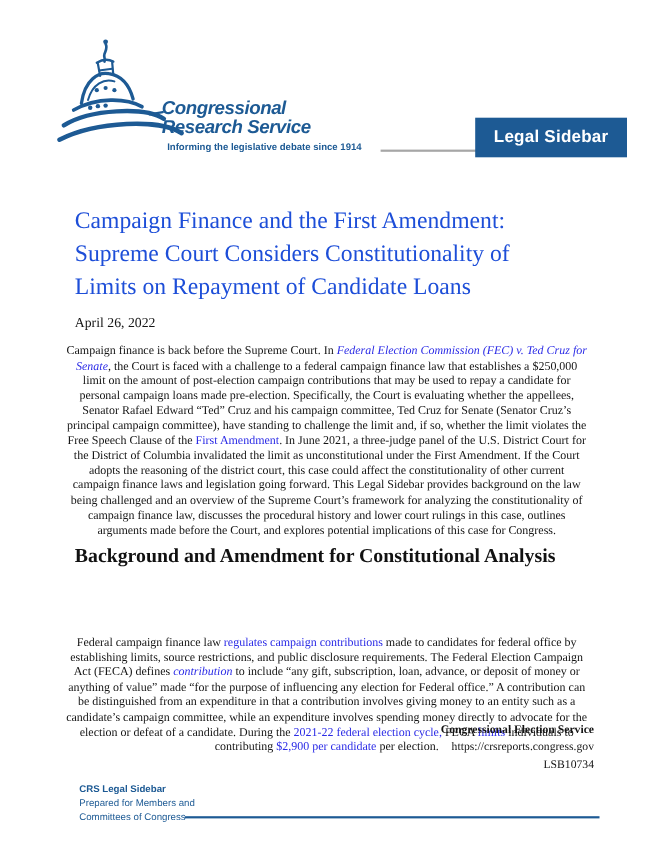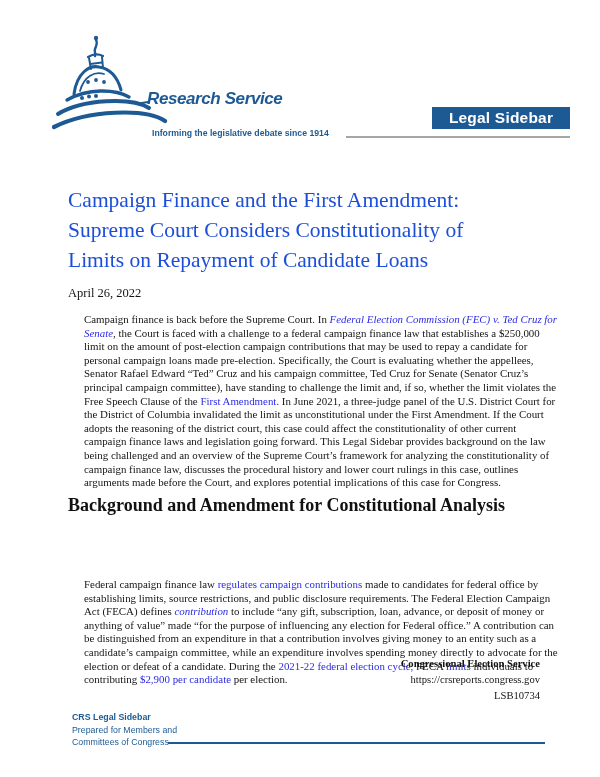--- a/index.html
+++ b/index.html
@@ -15,32 +15,32 @@
     font-family:"Liberation Sans", sans-serif; font-weight:bold; font-style:italic;
     font-size:17px; line-height:16.5px; letter-spacing:-0.4px; white-space:nowrap;
   }
   .tagline {
     position:absolute; left:152px; top:128px; color:#1d5a94;
     font-family:"Liberation Sans", sans-serif; font-weight:bold;
     font-size:8.7px; white-space:nowrap;text-align:center;
   }
   .header-rule { position:absolute; left:346px; top:136px; width:224px; height:2px; background:#a6a6a6; }
   .badge {
-    position:absolute; left:432px; top:107px; width:138px; height:22px; background:#1d5a94;
+    position:absolute; left:432px; top:107px; width:138px; height:36px; background:#1d5a94;
     color:#ffffff; font-family:"Liberation Sans", sans-serif; font-weight:bold; font-size:15.5px;
     display:flex; align-items:center; justify-content:center; letter-spacing:0.2px;
   }
 
   
   .title {
     position:absolute; left:68px; top:185px; width:482px;
     font-size:21.5px; font-weight:normal; line-height:30px; color:#1d4ed8;
   }
   .date { position:absolute; left:68px; top:286px; font-size:12.5px; }
-  .para { position:absolute; left:84px; width:474px; font-size:10.9px; line-height:13.6px; }
+  .para { position:absolute; left:60px; width:474px; font-size:10.9px; line-height:13.6px;text-align:center; }
   .para-intro { top:313px; }
   .section-heading {
     position:absolute; left:68px; top:495px; width:482px;
     font-size:18px; font-weight:bold; color:#111111;
   }
   .para-section { top:530px;margin-top:48px; }
   a.link { color:#2b2be6; text-decoration:none; cursor:pointer; }
   .italic { font-style:italic; }
 
   
@@ -73,20 +73,21 @@
     <path d="M15 66 C36 54 63 55 77 63" stroke-width="3.4"></path>
     <circle cx="30" cy="64" r="2" fill="#1d5a94" stroke="none"></circle>
     <circle cx="37" cy="62.5" r="2" fill="#1d5a94" stroke="none"></circle>
     <circle cx="44" cy="62" r="2" fill="#1d5a94" stroke="none"></circle>
     <path d="M6 80 C30 65 80 63 97 74" stroke-width="4"></path>
     <path d="M2 93 C36 76 94 74 113 87" stroke-width="4.2"></path>
     <path d="M84 70 l12 -2" stroke-width="2"></path>
   </svg>
 
   <div class="logo-text">
+    <div>Congressional</div>
     <div>Research Service</div>
   </div>
   <div class="tagline">Informing the legislative debate since 1914</div>
   <div class="header-rule"></div>
   <div class="badge">Legal Sidebar</div>
 
   <div class="title">
     <div>Campaign Finance and the First Amendment:</div>
     <div>Supreme Court Considers Constitutionality of</div>
     <div>Limits on Repayment of Candidate Loans</div>

